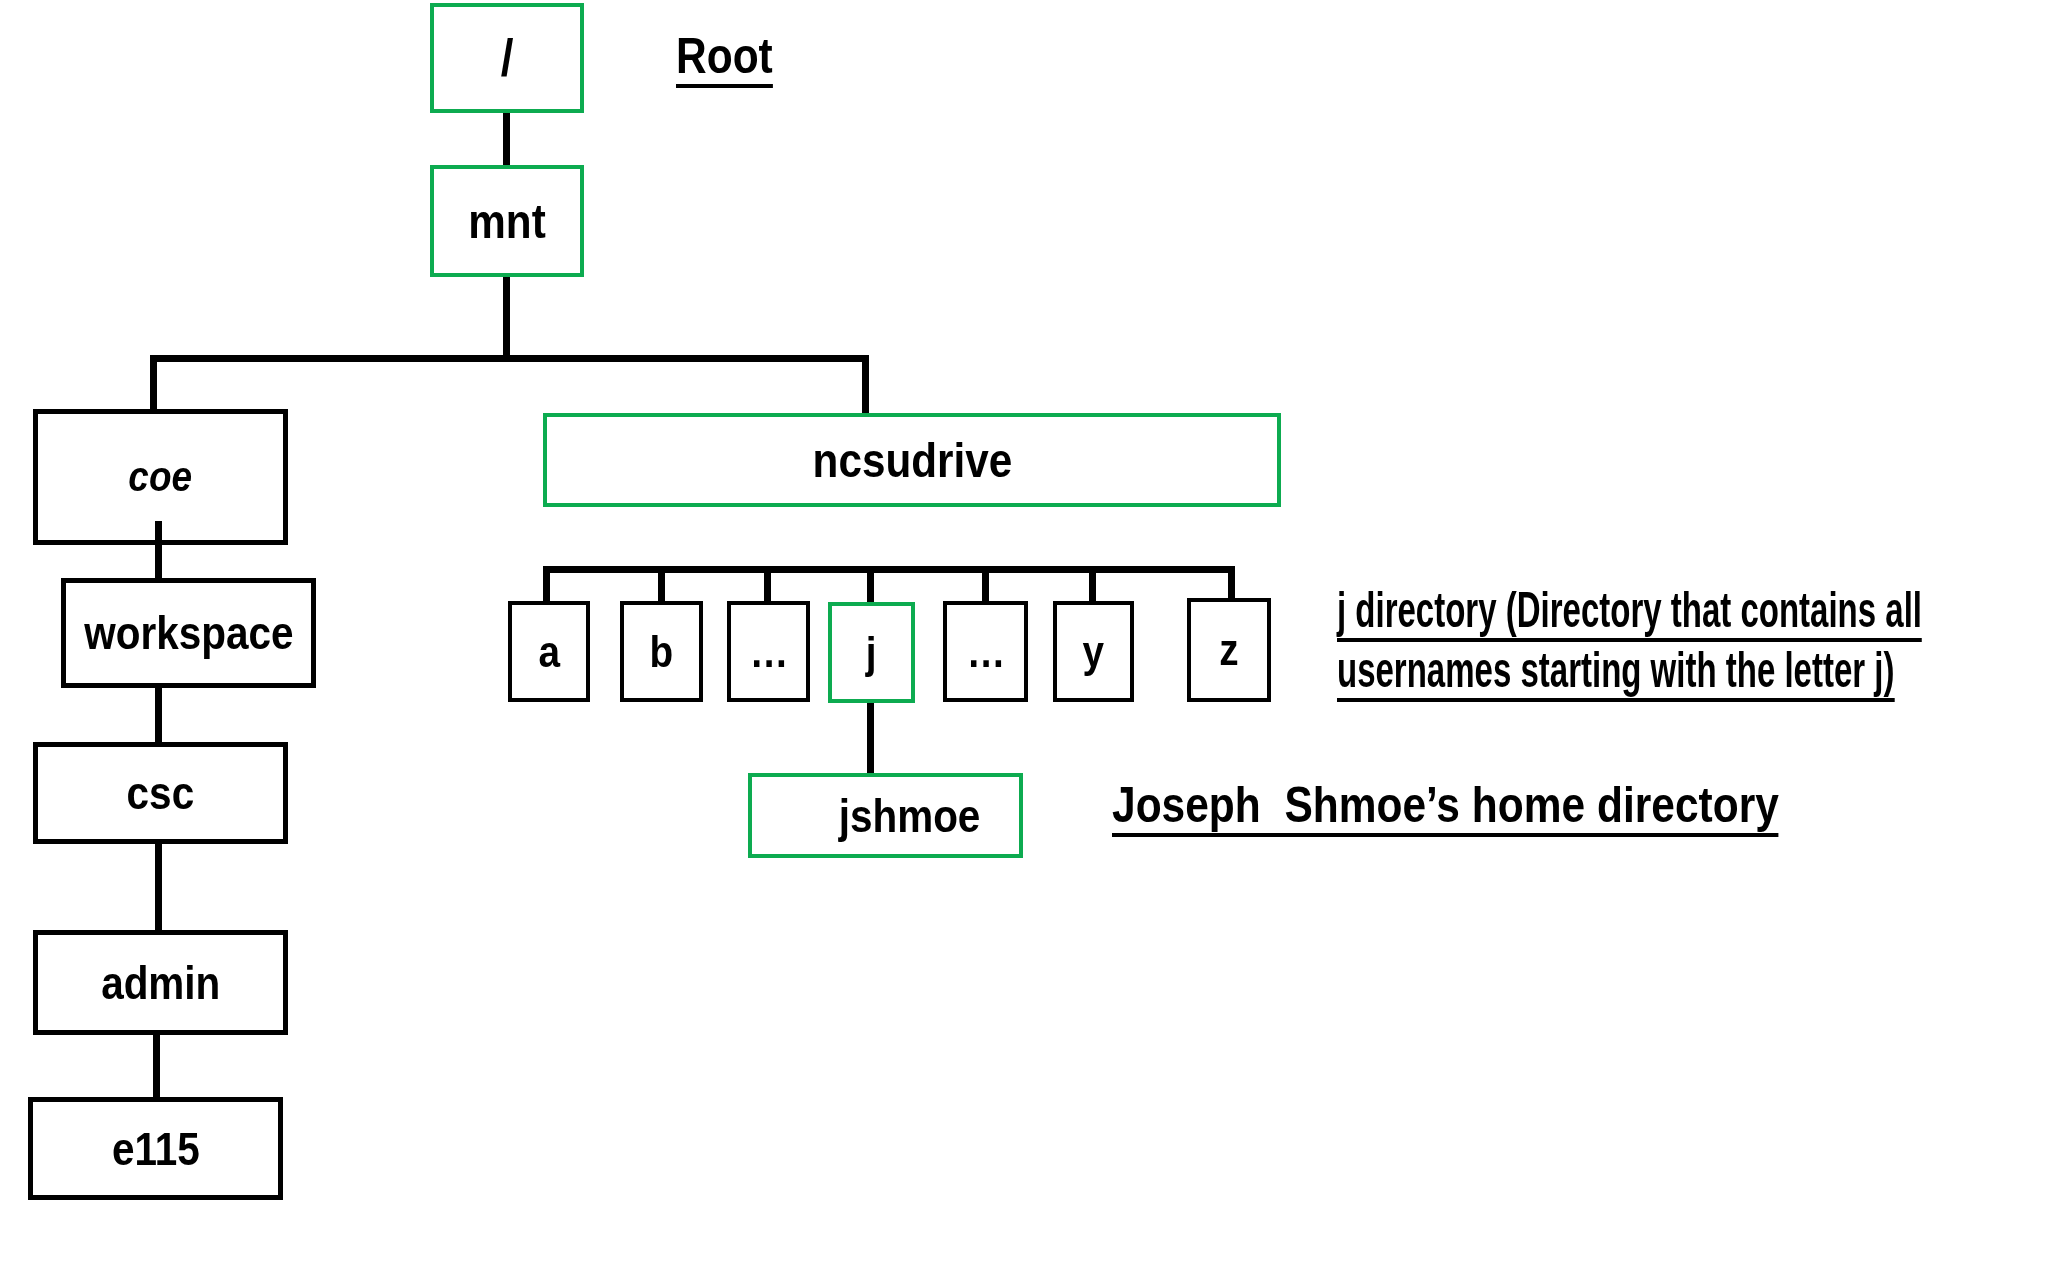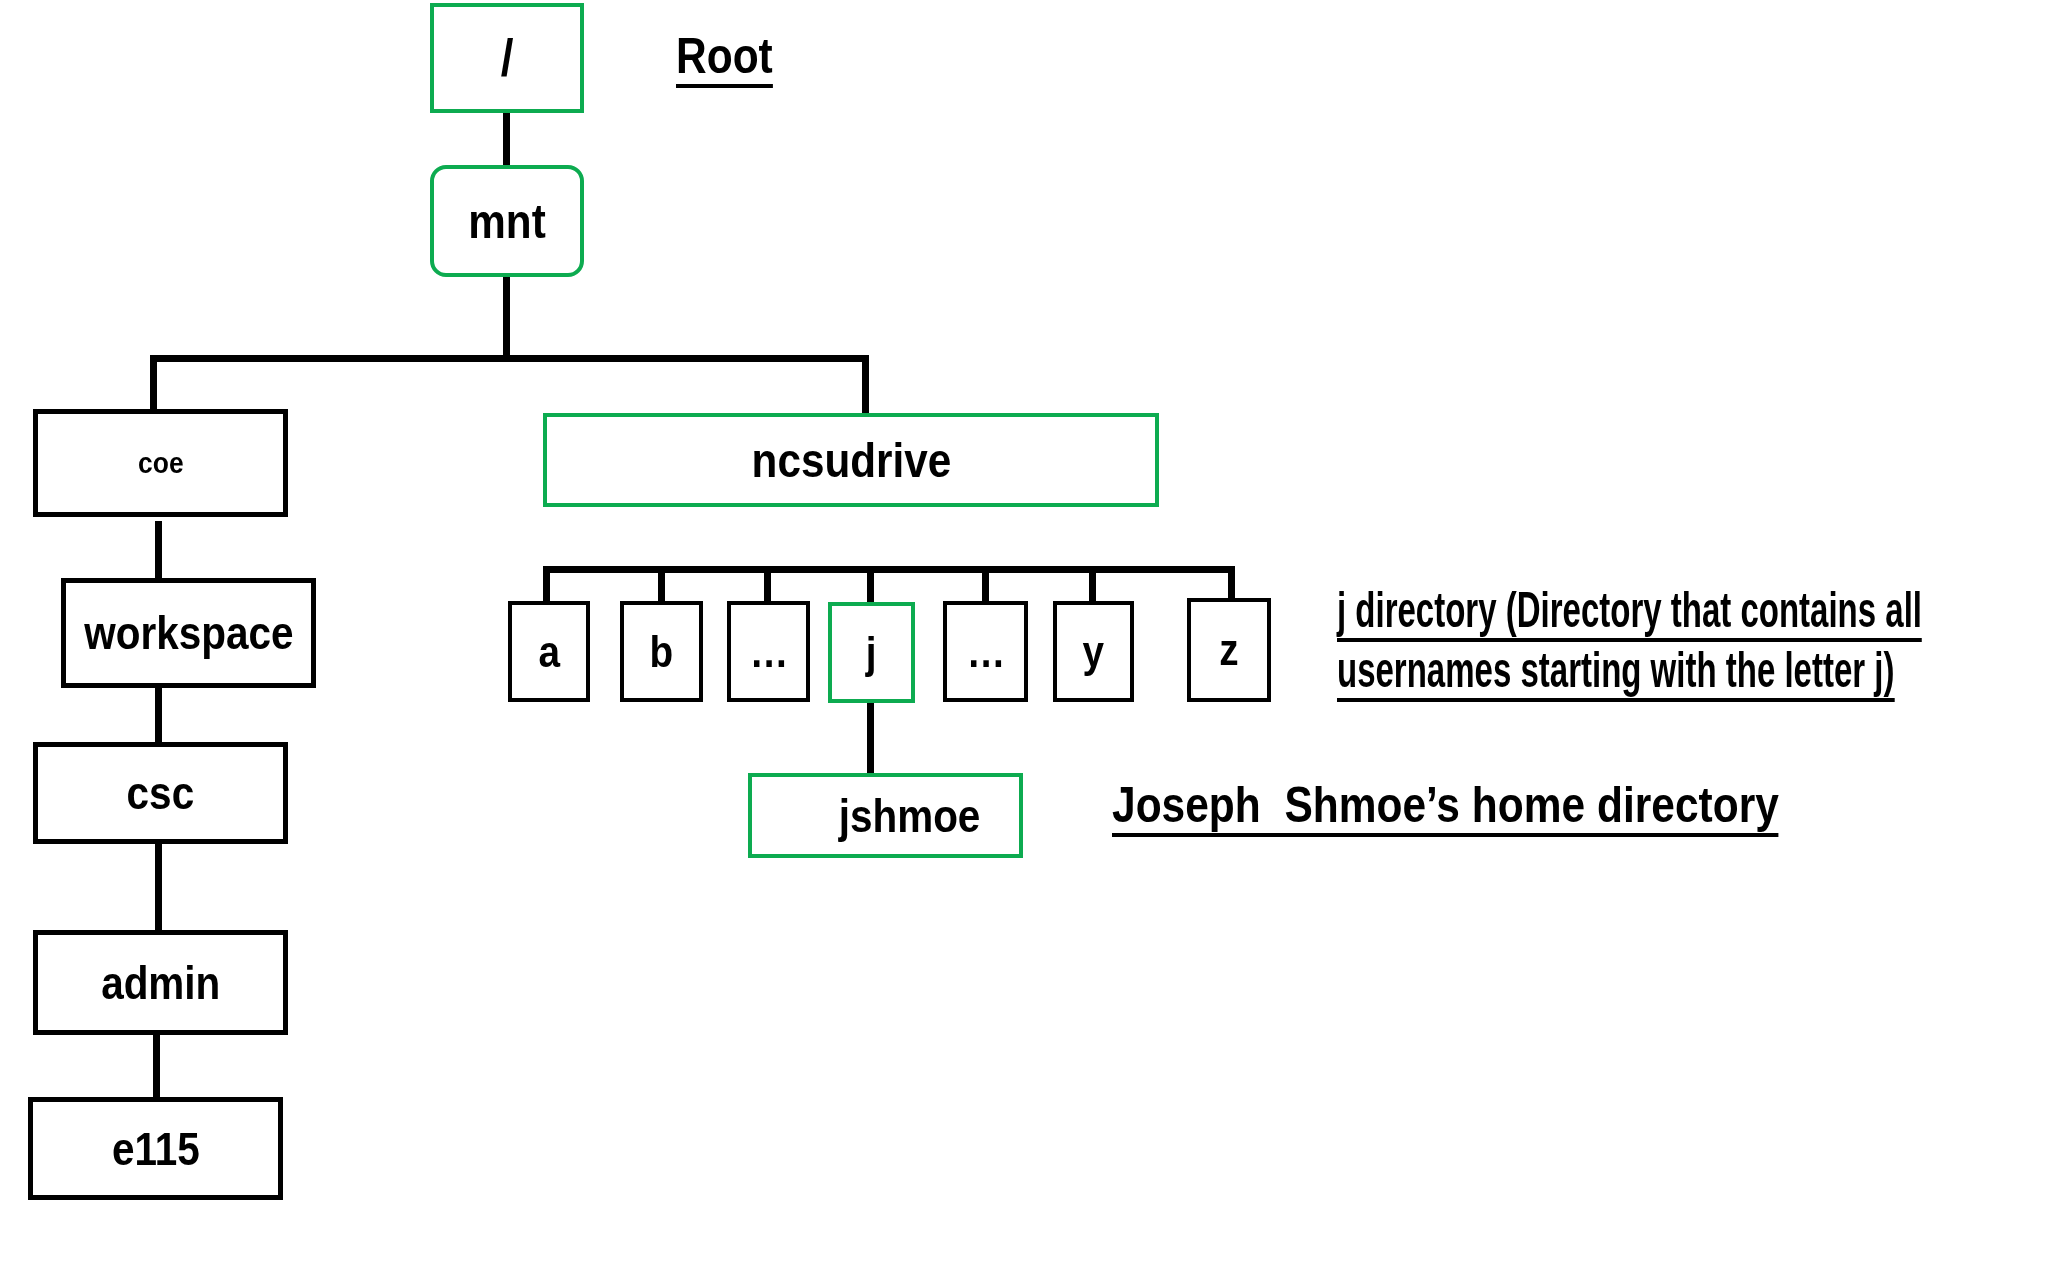--- a/index.html
+++ b/index.html
@@ -57,30 +57,30 @@
   <div class="box green" style="left:430px; top:3px; width:154px; height:110px; font-size:52px;">
     <span class="lbl">/</span>
   </div>
 
   <div class="note" style="left:676px; top:31px; font-size:50px; line-height:50px; transform:scaleX(0.85);">
     <span class="uline">Root</span>
   </div>
 
   <div class="line" style="left:503px; top:113px; width:7px; height:52px;"></div>
 
-  <div class="box green" style="left:430px; top:165px; width:154px; height:112px; font-size:48px;border-radius:16px;">
+  <div class="box green" style="left:430px; top:165px; width:154px; height:112px; font-size:48px;">
     <span class="lbl">mnt</span>
   </div>
 
   <div class="line" style="left:503px; top:277px; width:7px; height:78px;"></div>
   <div class="line" style="left:150px; top:355px; width:719px; height:7px;"></div>
   <div class="line" style="left:150px; top:355px; width:7px; height:54px;"></div>
   <div class="line" style="left:862px; top:355px; width:7px; height:58px;"></div>
 
-  <div class="box" style="left:33px; top:409px; width:255px; height:108px; font-size:30px;">
+  <div class="box" style="left:33px; top:409px; width:255px; height:136px; font-size:42px;font-style:italic;">
     <span class="lbl">coe</span>
   </div>
   <div class="line" style="left:155px; top:521px; width:7px; height:57px;"></div>
 
   <div class="box" style="left:33px; top:578px; width:255px; height:110px; font-size:46px;margin-left:28px;">
     <span class="lbl">workspace</span>
   </div>
   <div class="line" style="left:155px; top:688px; width:7px; height:54px;"></div>
 
   <div class="box" style="left:33px; top:742px; width:255px; height:102px; font-size:46px;justify-content:center;">
@@ -90,21 +90,21 @@
 
   <div class="box" style="left:33px; top:930px; width:255px; height:105px; font-size:46px;justify-content:center;">
     <span class="lbl">admin</span>
   </div>
   <div class="line" style="left:153px; top:1035px; width:7px; height:62px;"></div>
 
   <div class="box" style="left:28px; top:1097px; width:255px; height:103px; font-size:46px;">
     <span class="lbl">e115</span>
   </div>
 
-  <div class="box green" style="left:543px; top:413px; width:616px; height:94px; font-size:48px;">
+  <div class="box green" style="left:543px; top:413px; width:738px; height:94px; font-size:48px;">
     <span class="lbl">ncsudrive</span>
   </div>
 
   <div class="line" style="left:543px; top:566px; width:692px; height:7px;"></div>
   <div class="line" style="left:543px; top:566px; width:7px; height:37px;"></div>
   <div class="line" style="left:658px; top:566px; width:7px; height:37px;"></div>
   <div class="line" style="left:764px; top:566px; width:7px; height:37px;"></div>
   <div class="line" style="left:867px; top:566px; width:7px; height:37px;"></div>
   <div class="line" style="left:982px; top:566px; width:7px; height:37px;"></div>
   <div class="line" style="left:1089px; top:566px; width:7px; height:37px;"></div>

